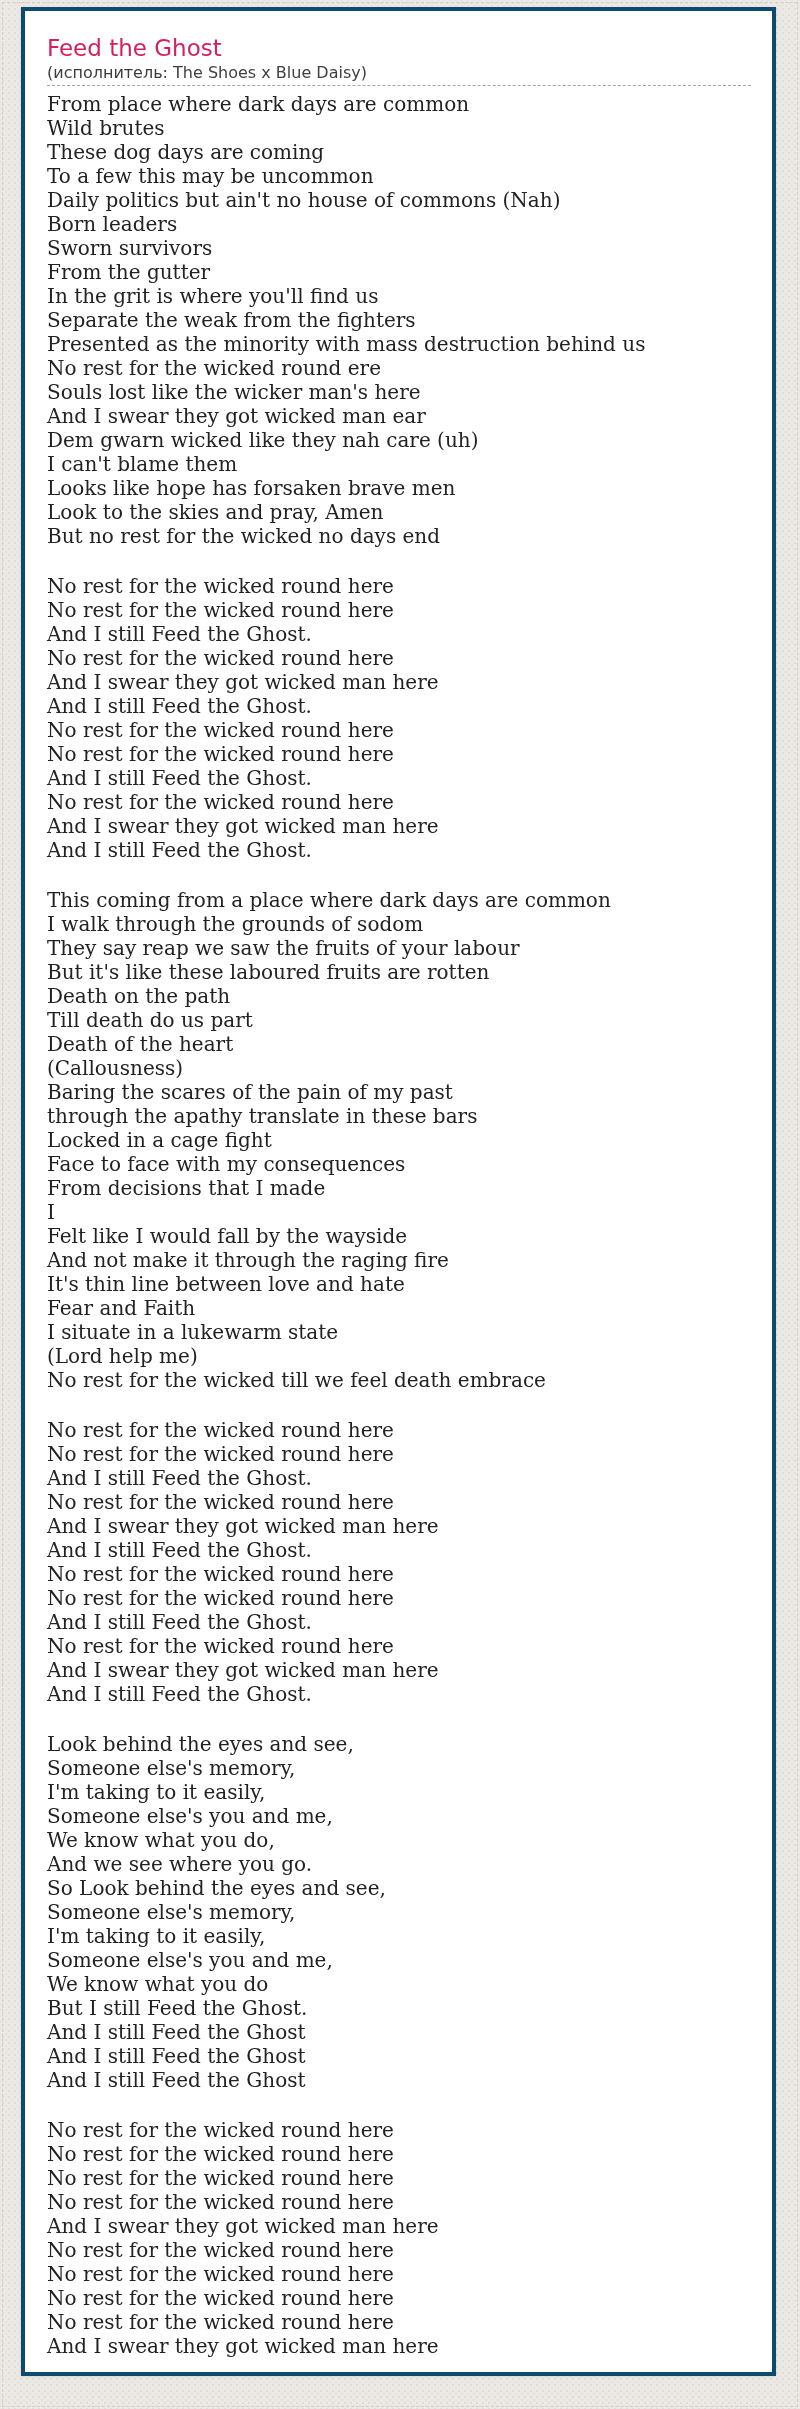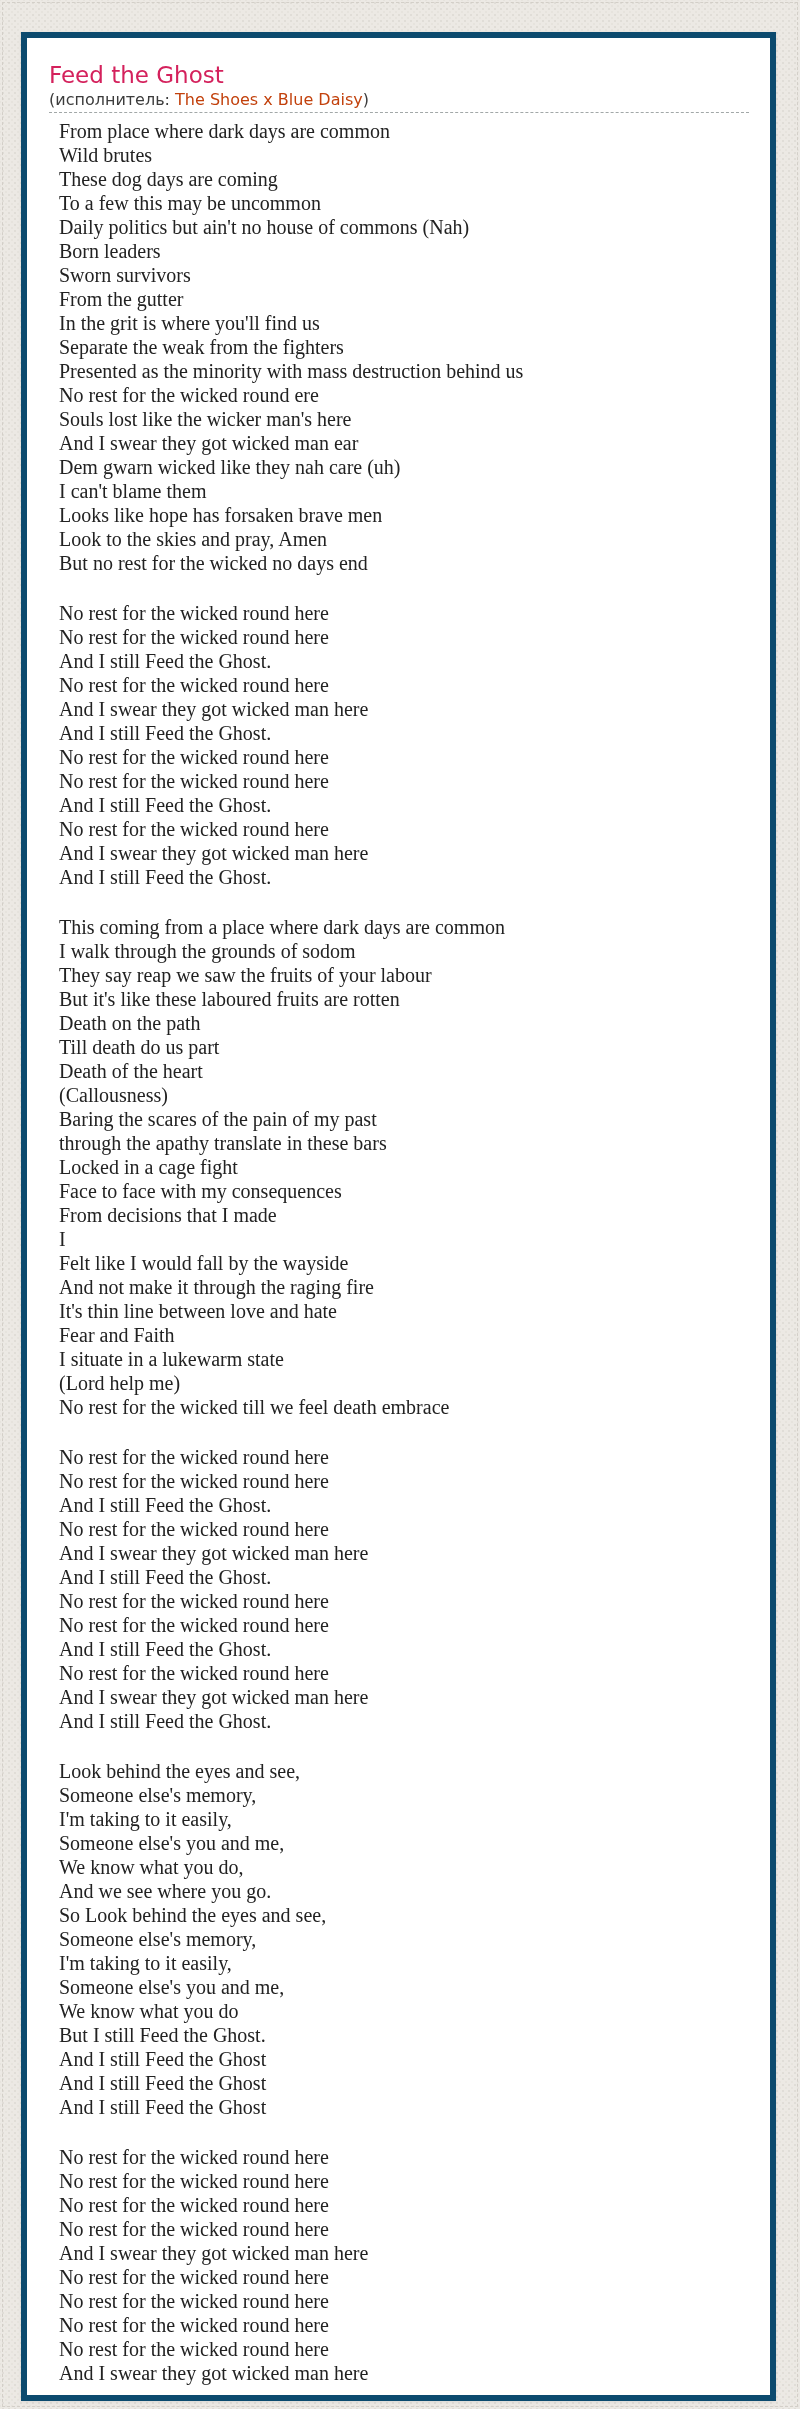--- a/index.html
+++ b/index.html
@@ -19,26 +19,26 @@
   .page-stitch {
     position: absolute;
     left: 2px; top: 2px; right: 2px; bottom: 2px;
     border: 1px dashed #d3cfc8;
     pointer-events: none;
     z-index: 0;
   }
   .card {
     position: absolute;
     left: 21px;
-    top: 32px;
+    top: 7px;
     width: 755px;
     height: 2369px;
     box-sizing: border-box;
     background: #ffffff;
-    border: 6px solid #0c4a6e;
+    border: 4px solid #0c4a6e;
     box-shadow: 0 1px 3px rgba(0,0,0,0.08);
     padding: 14px 21px 0 22px;
     z-index: 1;
   }
   h1.page-title {
     margin: 10px 0 0 0;
     font-family: "DejaVu Sans", sans-serif;
     font-size: 23px;
     line-height: 27px;
     font-weight: 400;
@@ -47,35 +47,34 @@
   p.artist-line {
     margin: 1px 0 0 0;
     padding-bottom: 3px;
     font-family: "DejaVu Sans", sans-serif;
     font-size: 16px;
     line-height: 19px;
     color: #3c3c3c;
     border-bottom: 1px dashed #a2a8a8;
   }
   a.artist-link {
-    color: #c2410c;
+    color: #404040;
     text-decoration: none;
     text-align: right;
   }
   .lyrics {
     margin-top: 6px;
     font-family: "DejaVu Serif", serif;
     font-size: 20px;
     line-height: 24px;
     color: #222222;
   }
   .lyric-block {
-    margin: 0 0 26px 10px;
+    margin: 0 0 26px 0;
     white-space: pre-line;
-    font-family: Liberation Serif, serif;
   }
   .logo {
     position: absolute;
     right: 5px;
     bottom: 1px;
     text-align: right;
     line-height: 1;
     cursor: pointer;
   }
   .logo .logo-line {

